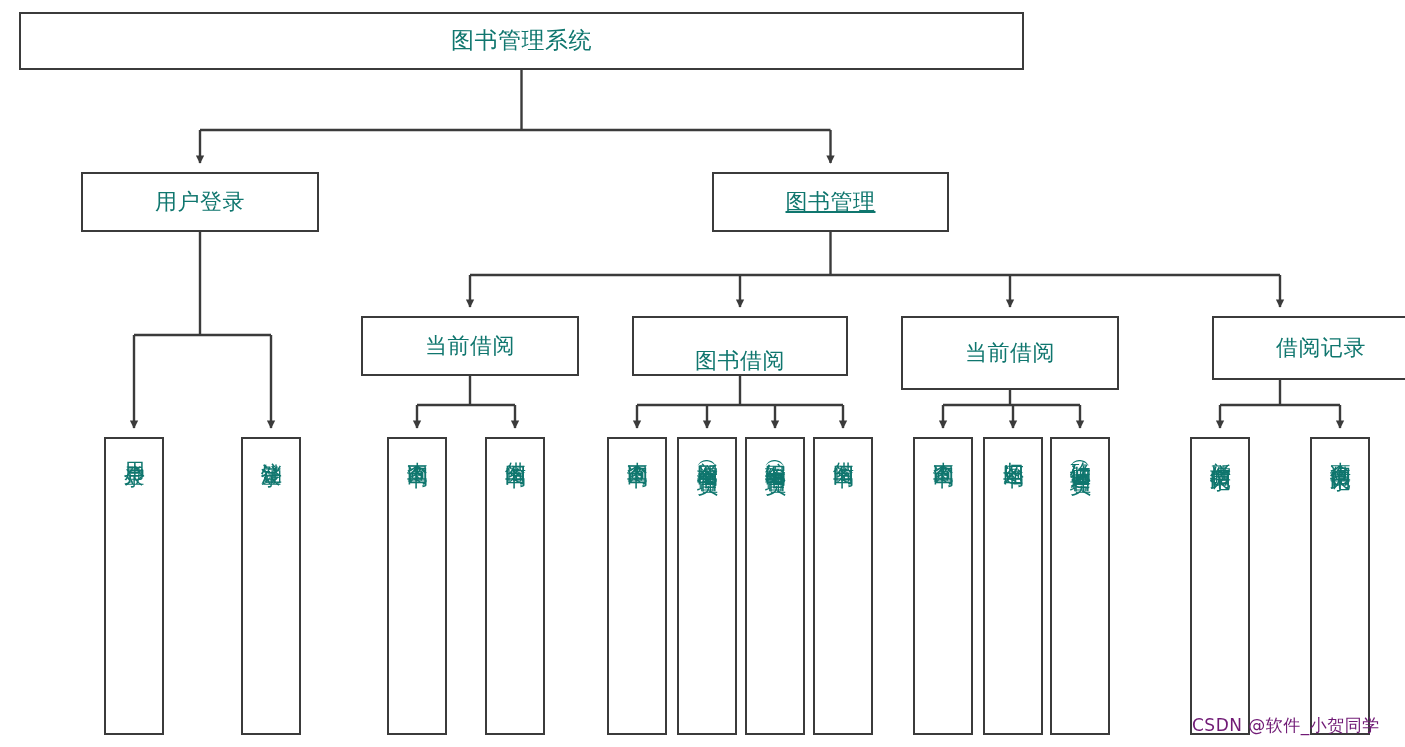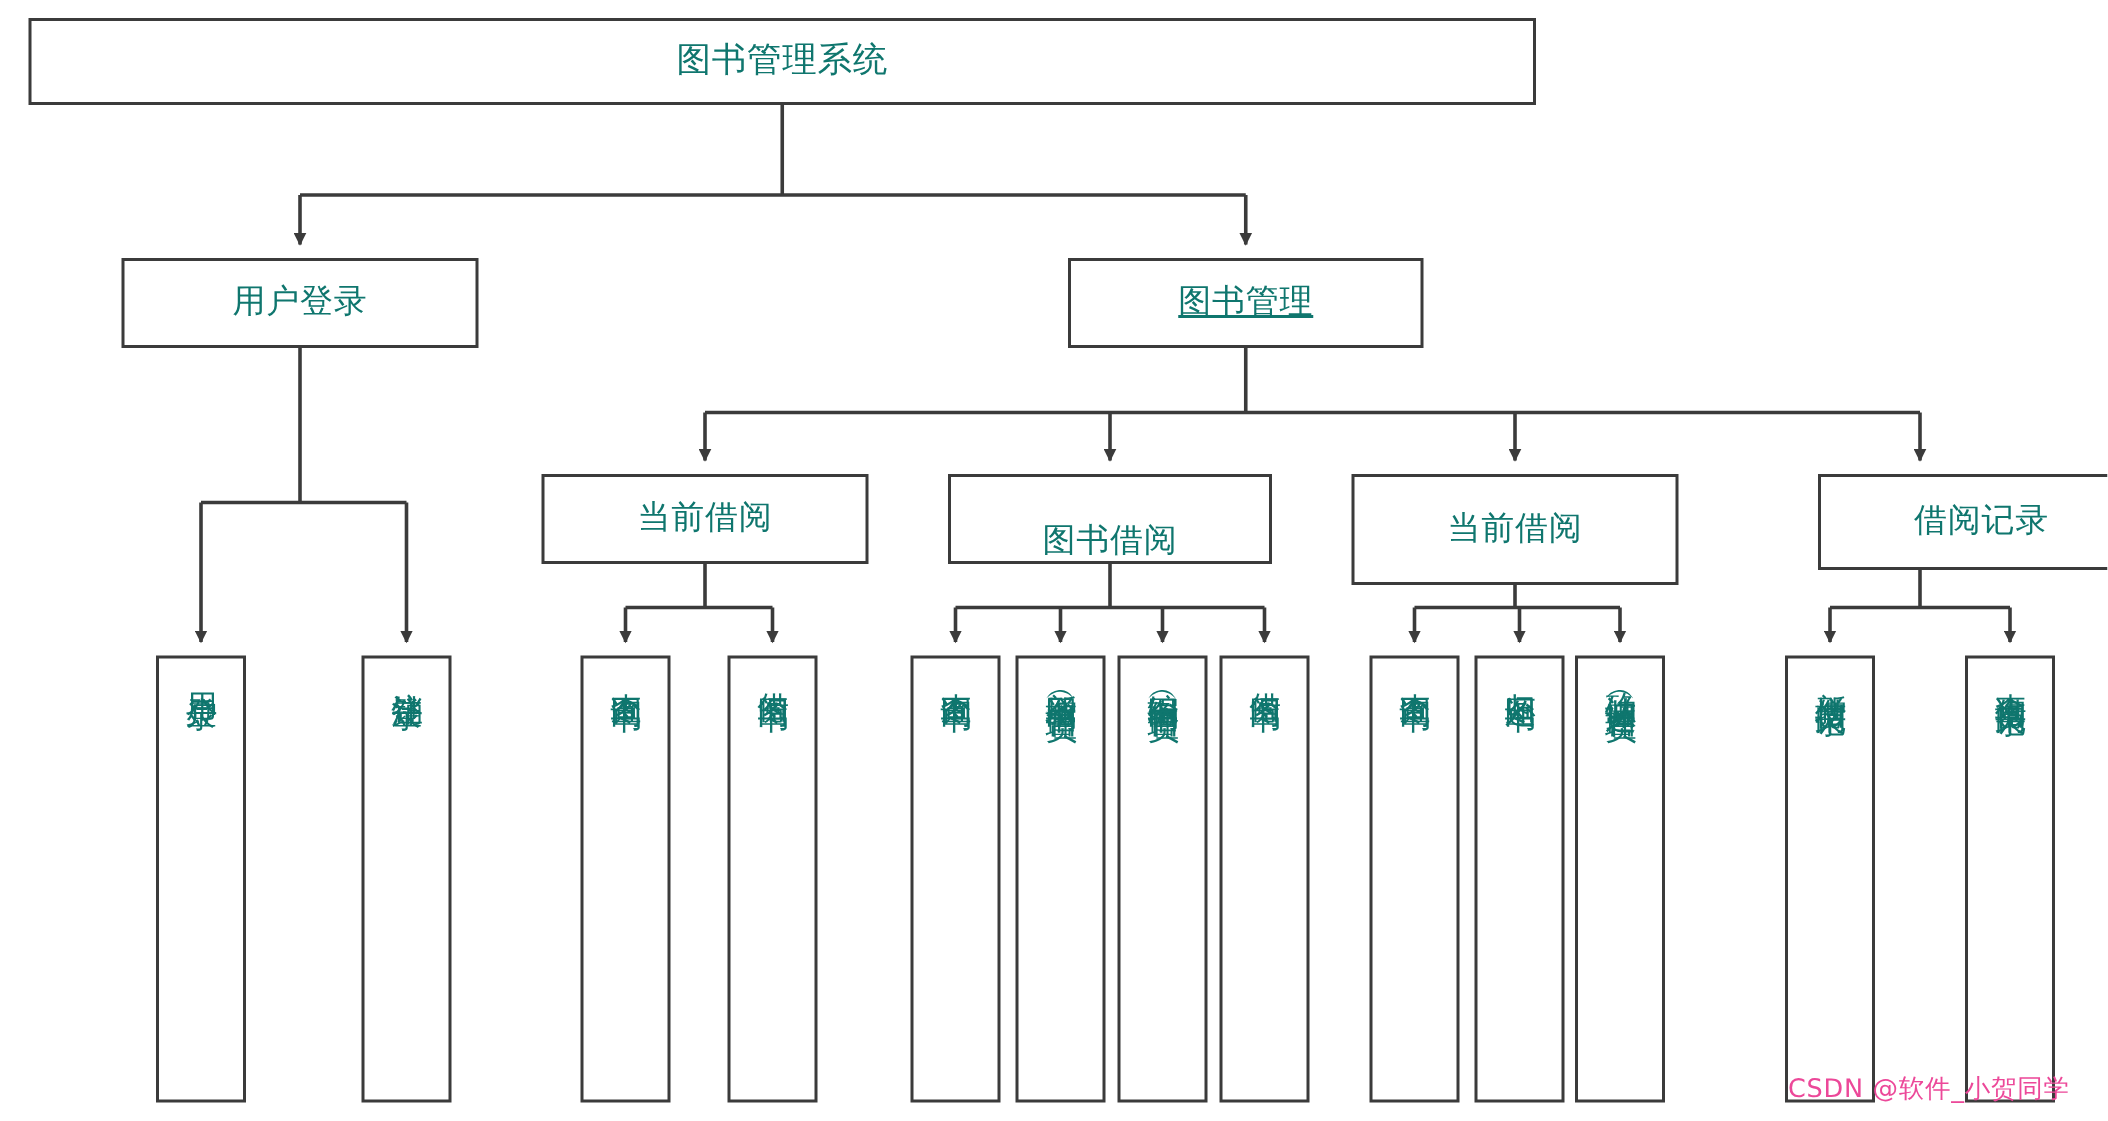--- a/index.html
+++ b/index.html
@@ -54,21 +54,21 @@
   .node.vertical .node-label {
     writing-mode: vertical-rl;
     text-orientation: upright;
     font-size: 21px;
     letter-spacing: 2px;
     line-height: 1;
   }
   .node.root .node-label { font-size: 23px; }
   .watermark {
     position: absolute;
-    color: #ec4899;
+    color: #701a75;
     font-size: 17px;
     letter-spacing: 0.5px;
     white-space: nowrap;
     font-family: "DejaVu Sans", "Liberation Sans", sans-serif;
   }
 </style>
 </head>
 <body>
 
 <div id="canvas">

